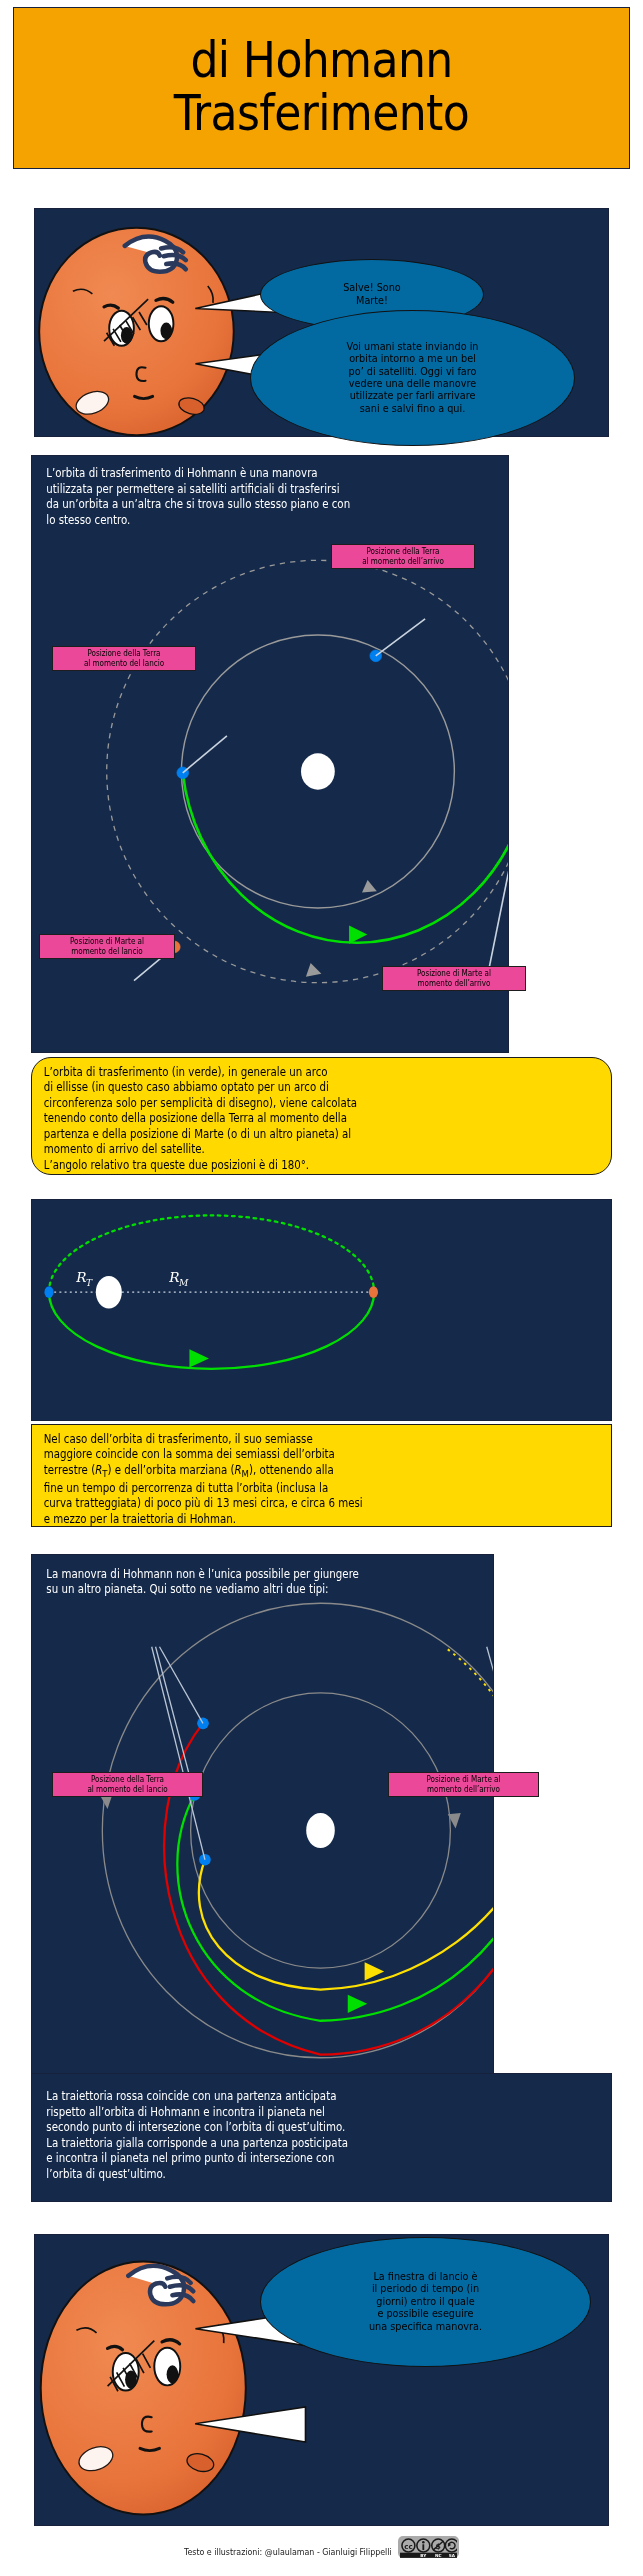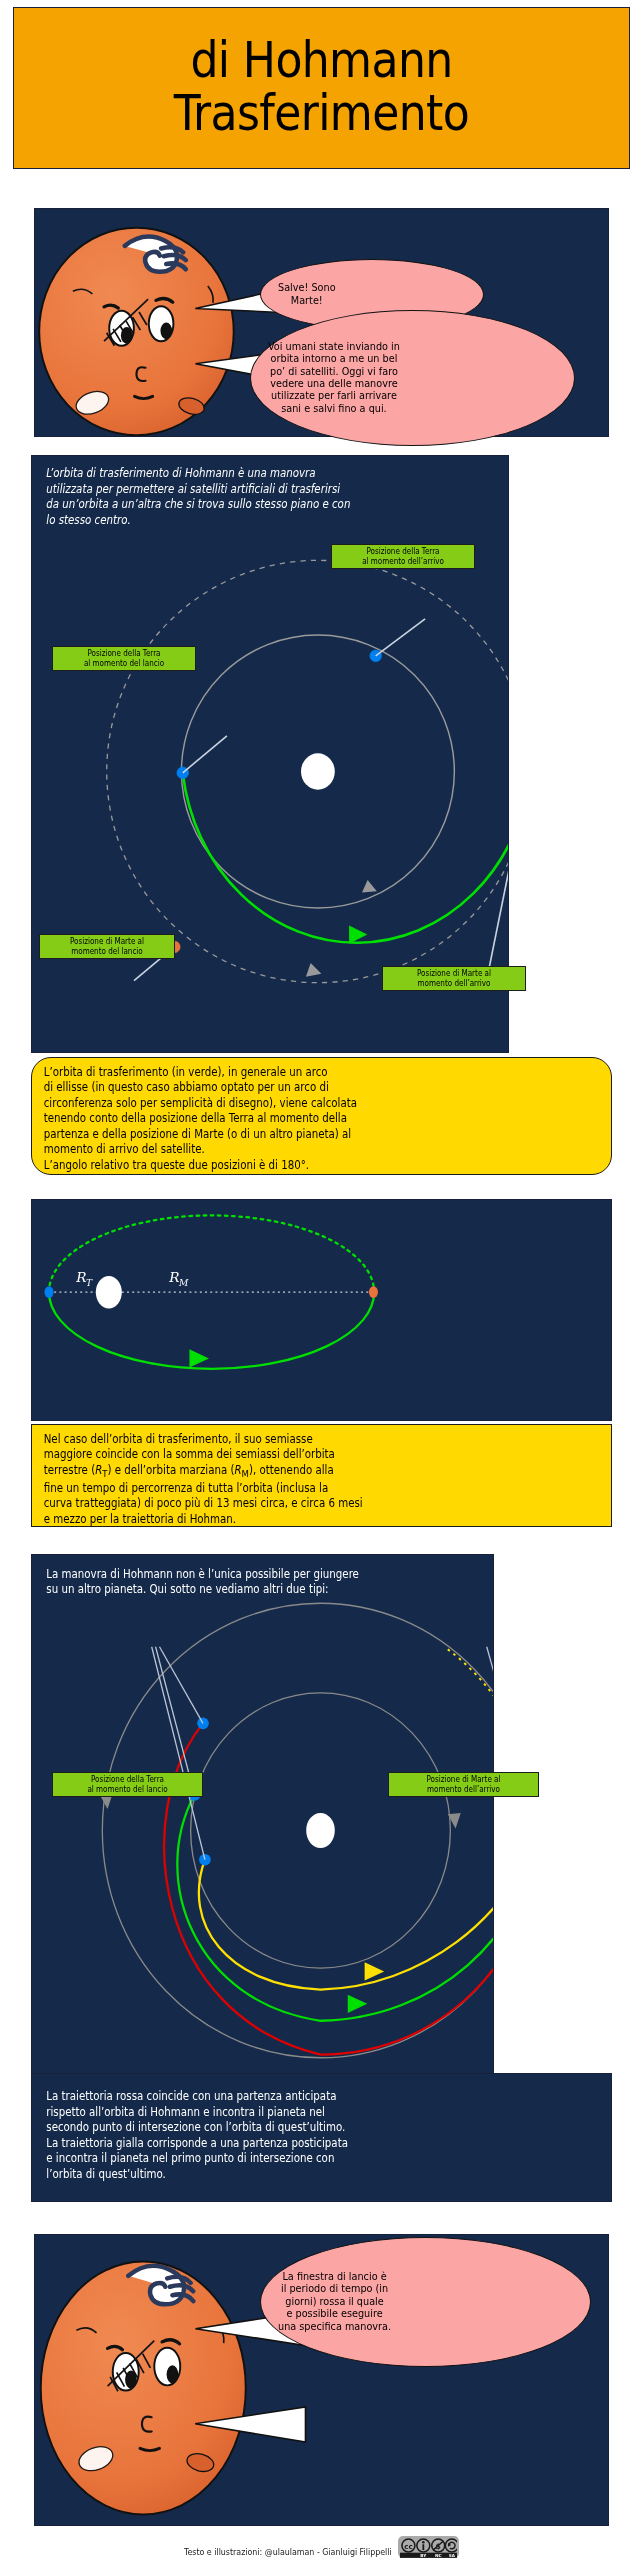--- a/index.html
+++ b/index.html
@@ -71,43 +71,43 @@
     color: #000000;
     font-family: "DejaVu Sans Condensed", "DejaVu Sans", sans-serif;
     font-size: 11.4px;
     line-height: 1.36;
     white-space: pre-line;
   }
 
   
   .tag {
     position: absolute;
-    background: #84cc16;
+    background: #ec4899;
     border: 1px solid #1d1d1d;
     box-sizing: border-box;
     color: #000;
     font-family: "DejaVu Sans Condensed", "DejaVu Sans", sans-serif;
     font-size: 8px;
     line-height: 1.22;
     text-align: center;
     padding: 1.9px 3.9px;
     white-space: pre-line;
     z-index: 6;
   }
 
   
   .bubble {
     position: absolute;
-    background: #fca5a5;
+    background: #0369a1;
     border: 1.6px solid #111111;
     border-radius: 50%;
     box-sizing: border-box;
     display: flex;
     align-items: center;
-    justify-content: flex-start;
+    justify-content: center;
     text-align: center;
     color: #000000;
     font-family: "DejaVu Sans", sans-serif;
     font-size: 9.7px;
     line-height: 1.28;
     white-space: pre-line;
     z-index: 8;
   }
   .bubble-inner { padding: 0 17px; }
 
@@ -207,21 +207,21 @@
 
   <div class="bubble" style="left:250px; top:310px; width:325px; height:136px;">
     <div class="bubble-inner">Voi umani state inviando in
 orbita intorno a me un bel
 po’ di satelliti. Oggi vi faro
 vedere una delle manovre
 utilizzate per farli arrivare
 sani e salvi fino a qui.</div>
   </div>
 
-  <div class="panel" style="left:31px; top:455px; width:478px; height:598px;font-style:italic;">
+  <div class="panel" style="left:31px; top:455px; width:478px; height:598px;">
     <div class="panel-text" style="position:absolute; left:14.3px; top:10.4px; width:546px;">L’orbita di trasferimento di Hohmann è una manovra
 utilizzata per permettere ai satelliti artificiali di trasferirsi
 da un’orbita a un’altra che si trova sullo stesso piano e con
 lo stesso centro.</div>
 
     <svg style="position:absolute; left:0; top:62px;" width="577" height="533" viewBox="0 0 888 820">
 
       <circle cx="440" cy="390" r="325" fill="none" stroke="#9a9a9a" stroke-width="2" stroke-dasharray="8 8"></circle>
 
       <circle cx="440" cy="390" r="210" fill="none" stroke="#9a9a9a" stroke-width="2.2"></circle>
@@ -379,21 +379,21 @@
   <svg class="bubble-tail" style="left:195px; top:2299px;" width="130" height="71" viewBox="0 0 200 110">
     <polygon points="0,46 170,20 170,72" fill="#ffffff" stroke="#111" stroke-width="2.5"></polygon>
   </svg>
   <svg class="bubble-tail" style="left:195px; top:2390px;" width="130" height="78" viewBox="0 0 200 120">
     <polygon points="0,52 170,26 170,80" fill="#ffffff" stroke="#111" stroke-width="2.5"></polygon>
   </svg>
 
   <div class="bubble" style="left:260px; top:2237px; width:331px; height:130px;">
     <div class="bubble-inner">La finestra di lancio è
 il periodo di tempo (in
-giorni) rossa il quale
+giorni) entro il quale
 e possibile eseguire
 una specifica manovra.</div>
   </div>
 
 
   <div class="footer">
     <span class="footer-text">Testo e illustrazioni: @ulaulaman - Gianluigi Filippelli</span>
     <span class="cc-badge" title="CC BY-NC-SA">
       <svg width="57" height="21" viewBox="0 0 88 32">
         <rect x="0" y="0" width="88" height="32" fill="#aaaaaa"></rect>

